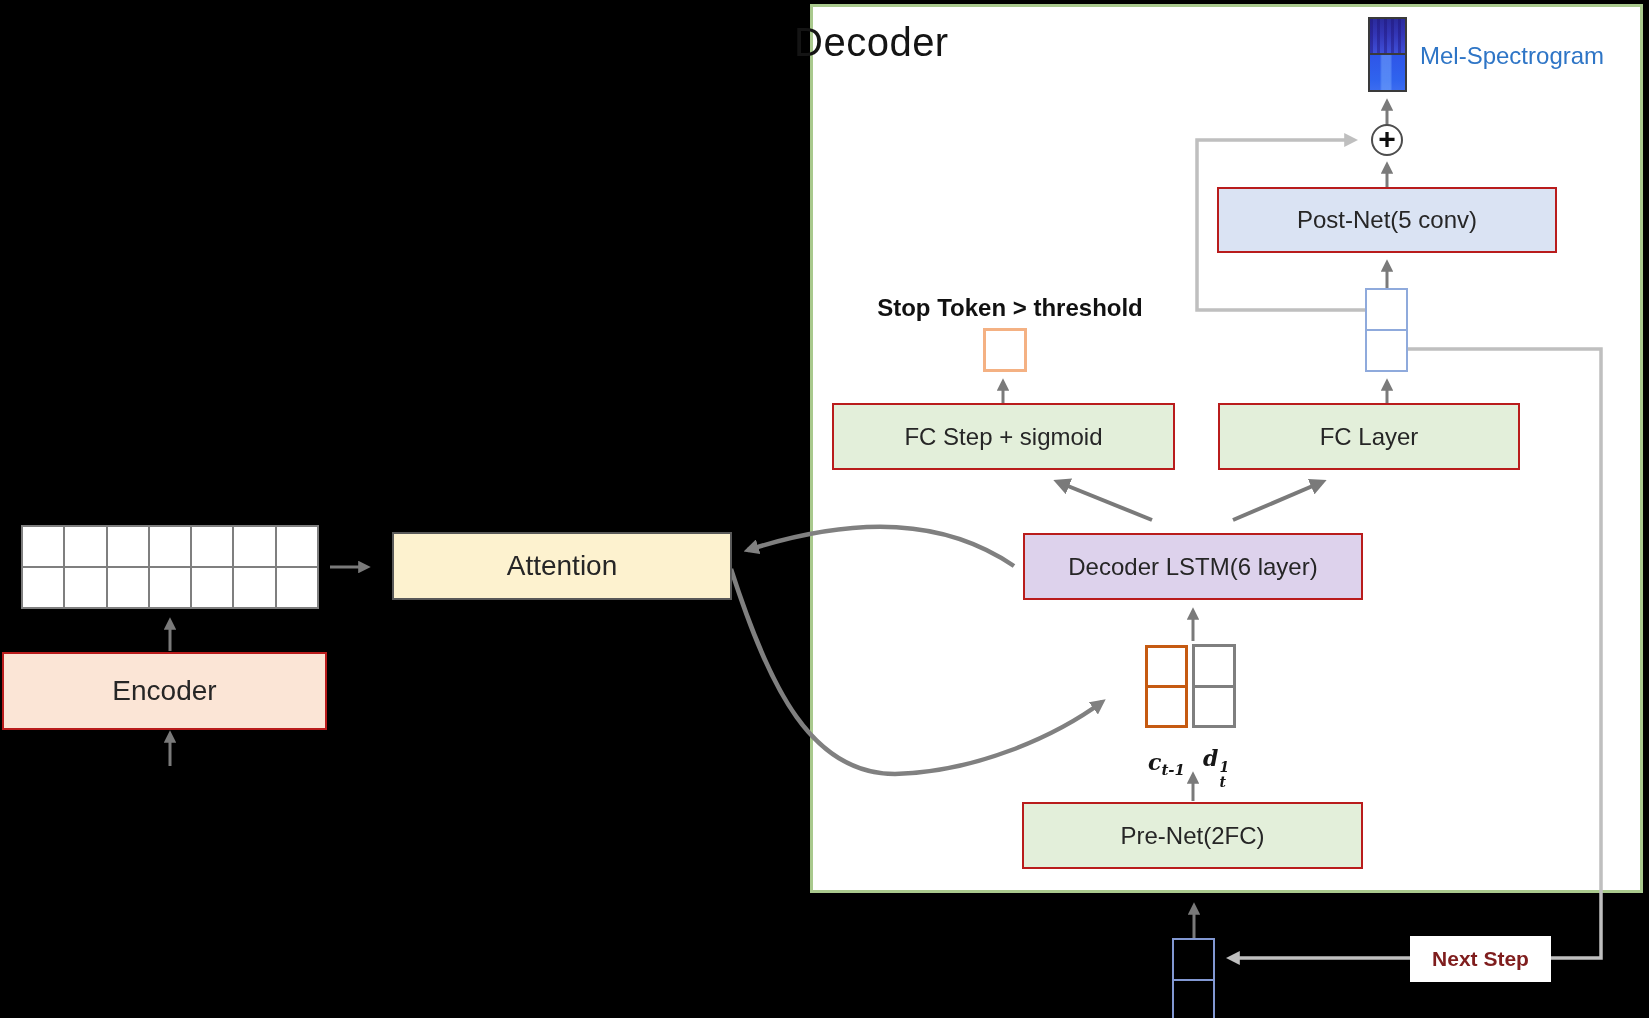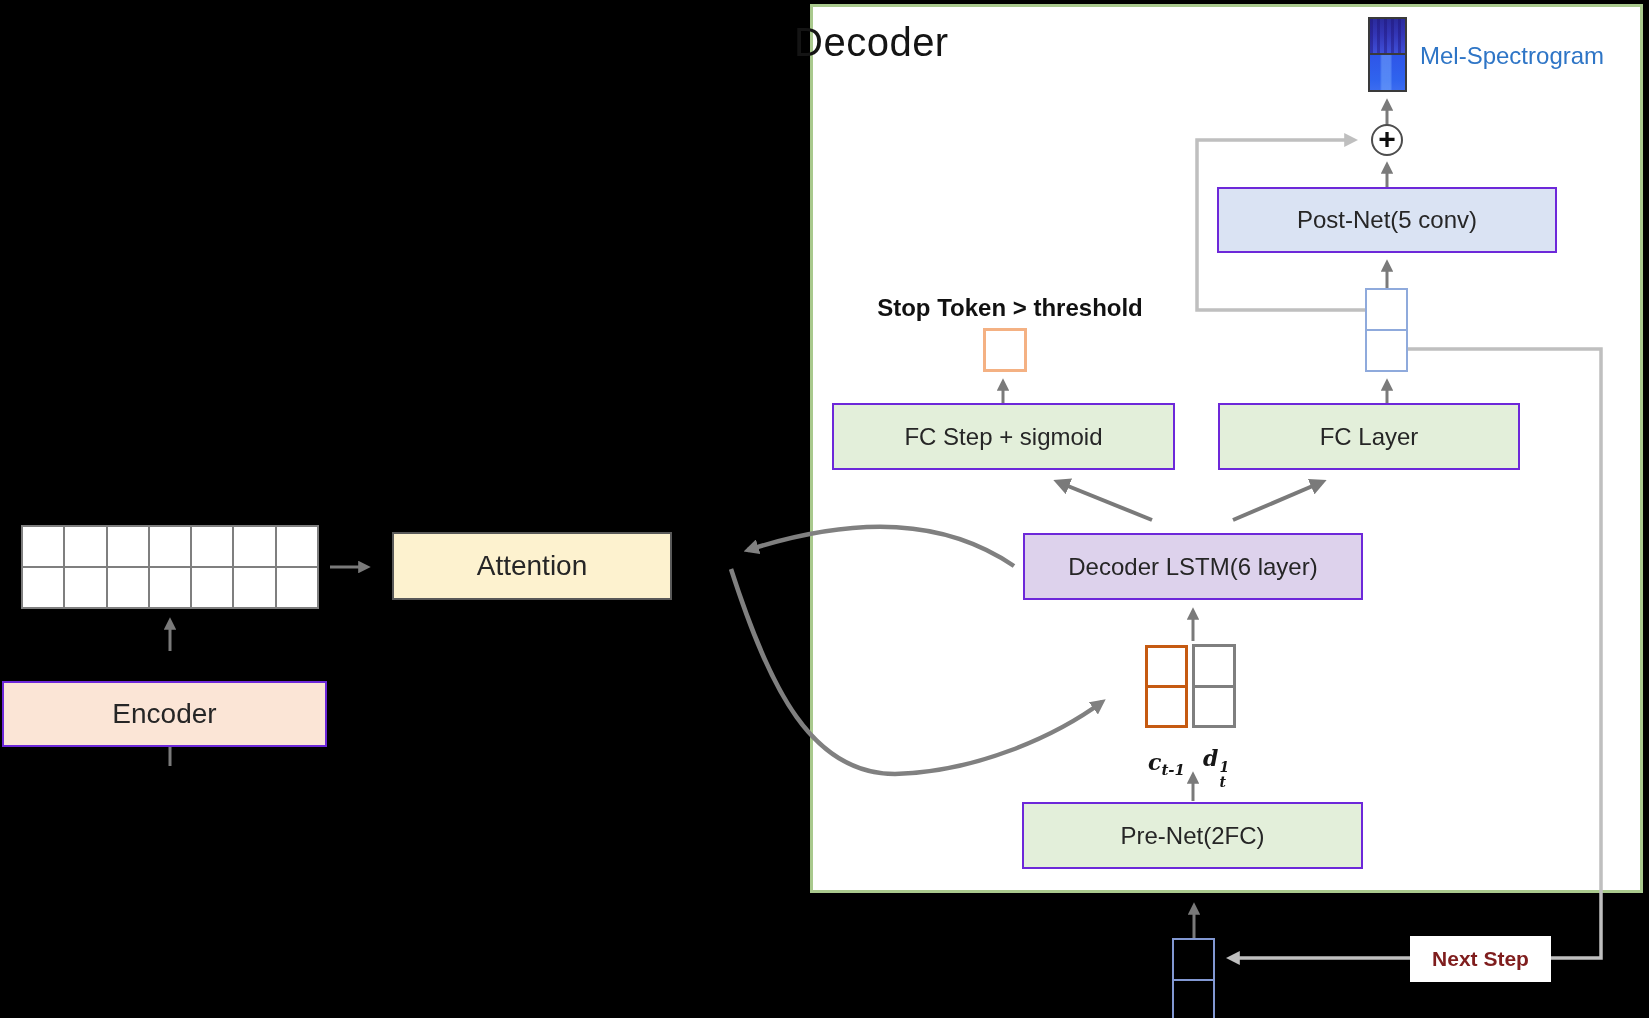--- a/index.html
+++ b/index.html
@@ -20,21 +20,21 @@
   }
   .panel-title{
     position:absolute;left:794px;top:20px;
     font-size:40px;color:#141414;letter-spacing:.5px;
     z-index:3;
   }
   svg.wires{position:absolute;left:0;top:0;z-index:2;}
   
   .node{
     position:absolute;display:flex;align-items:center;justify-content:center;
-    border:2px solid #6d28d9;color:#262626;
+    border:2px solid #b91c1c;color:#262626;
     font-size:24px;z-index:3;box-sizing:border-box;
   }
   .green{background:#e3efda;}
   .purple{background:#ddd2ec;}
   .bluefill{background:#dae3f3;}
   .yellow{background:#fdf2cf;border-color:#595959;font-size:28px;}
   .peach{background:#fbe5d6;font-size:28px;}
   
   .cellbox{position:absolute;z-index:3;box-sizing:border-box;display:flex;flex-direction:column;}
   .cellbox .cell{flex:1;box-sizing:border-box;}
@@ -215,19 +215,19 @@
     <div class="gc"></div>
   <div class="gc"></div>
     <div class="gc"></div>
     <div class="gc"></div>
     <div class="gc"></div>
     <div class="gc"></div>
     <div class="gc"></div>
     <div class="gc"></div>
 </div>
 
-<div class="node peach" style="left:2px;top:652px;width:325px;height:66px;margin-top:29px;">
+<div class="node peach" style="left:2px;top:652px;width:325px;height:78px;">
   <span>Encoder</span>
 </div>
 
-<div class="node yellow" style="left:392px;top:532px;width:280px;height:68px;">
+<div class="node yellow" style="left:392px;top:532px;width:340px;height:68px;">
   <span>Attention</span>
 </div>
 
 </body></html>

